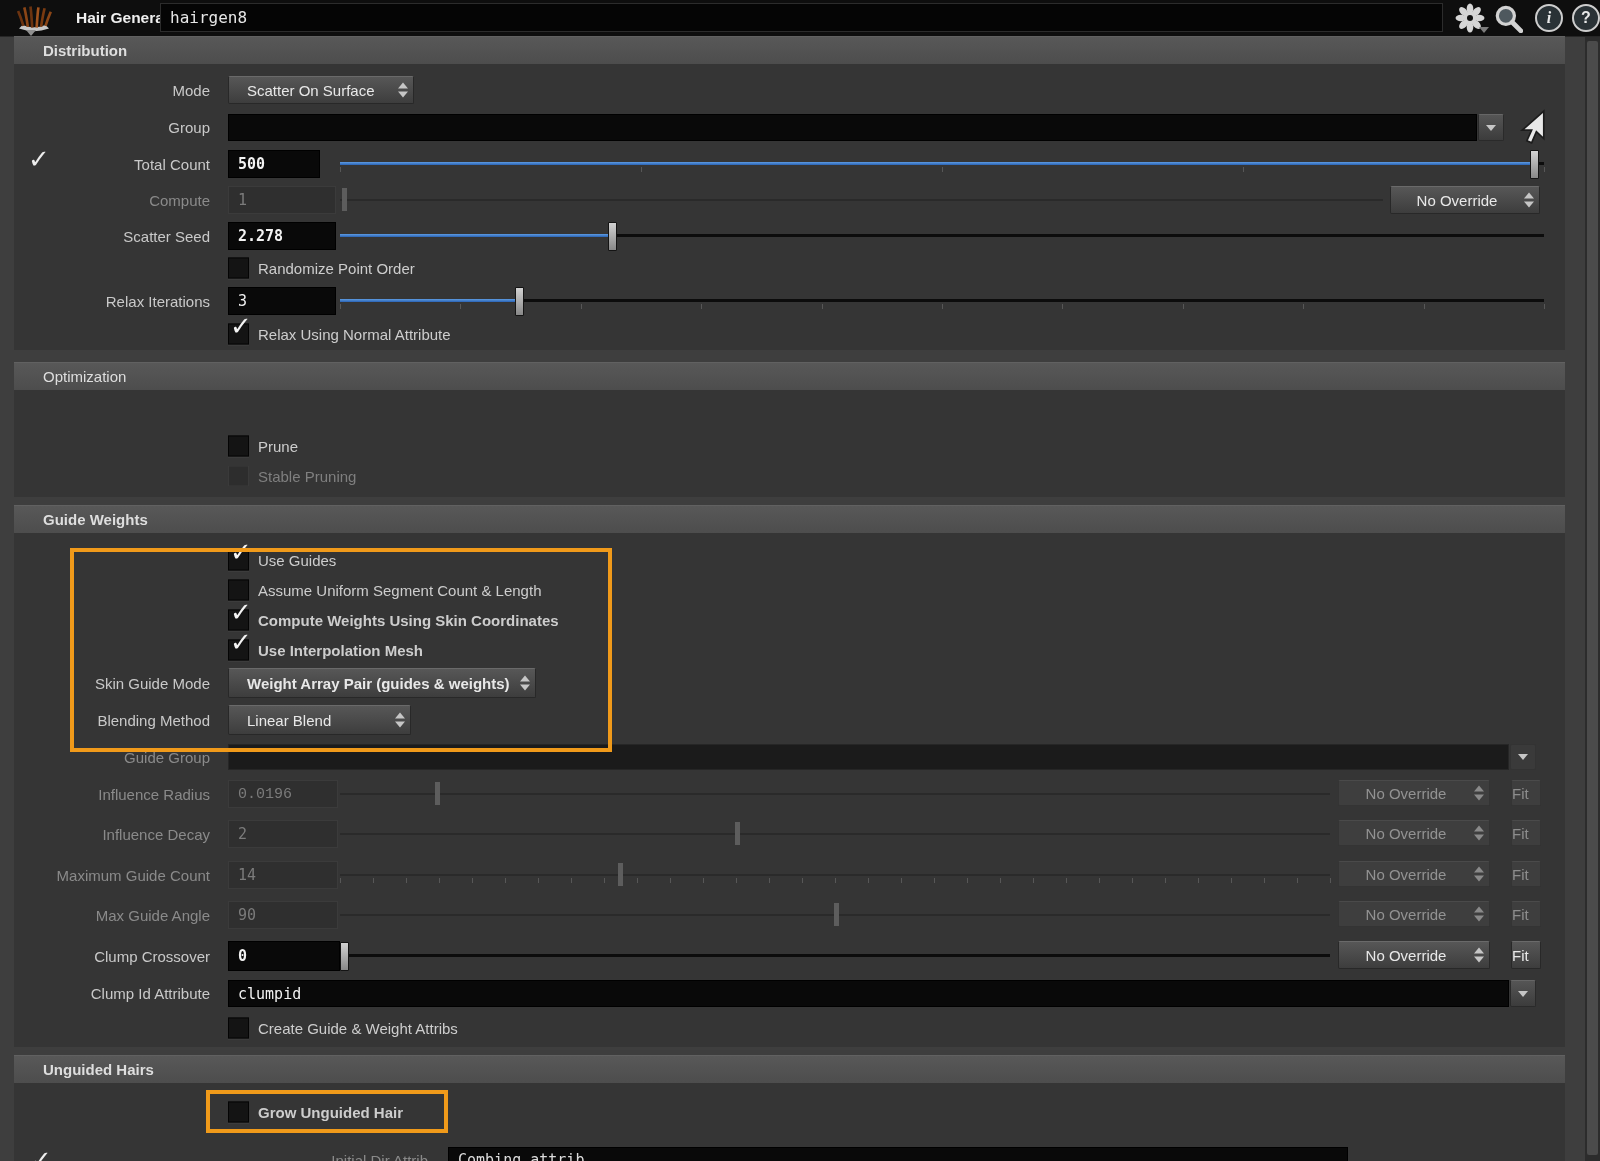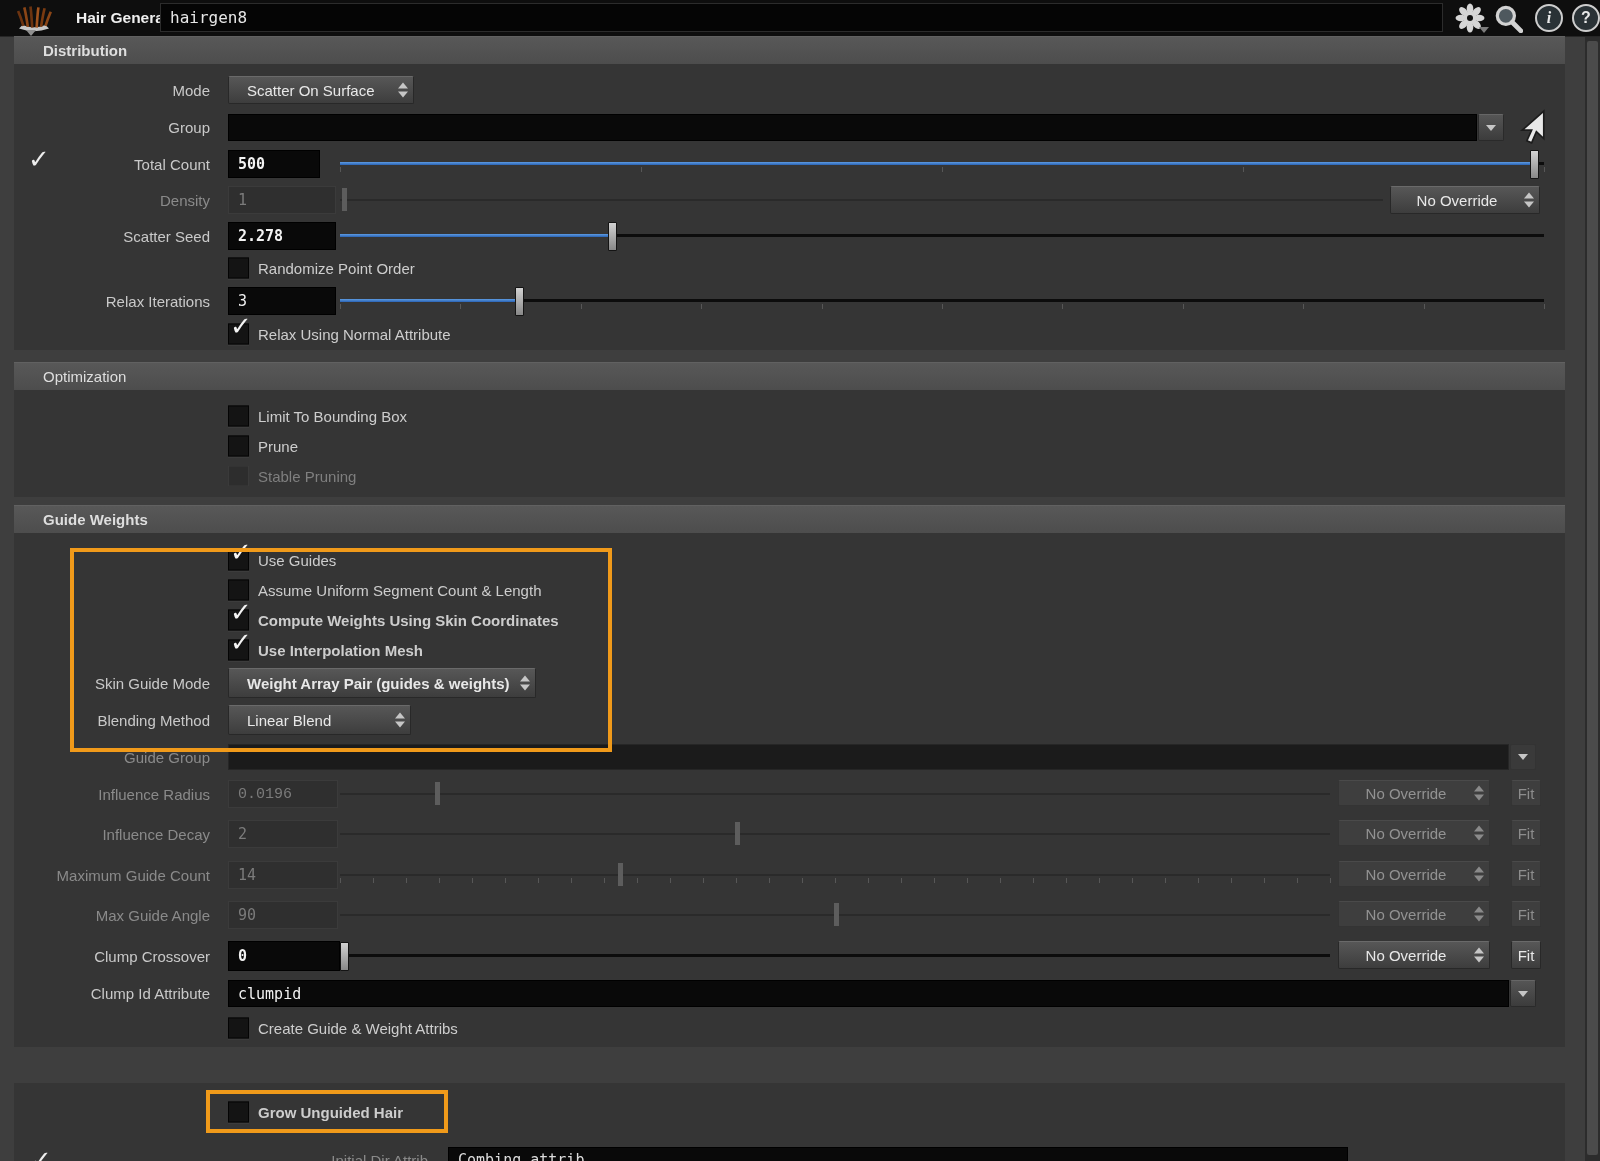--- a/index.html
+++ b/index.html
@@ -55,21 +55,21 @@
   .dd.dis .tu{border-bottom-color:#8a8a8a}.dd.dis .td{border-top-color:#8a8a8a}
 
   .minidd{position:absolute;top:0;height:100%;width:26px;background:linear-gradient(#555,#3c3c3c);
           border:1px solid #2a2a2a;border-top-color:#666;border-radius:2px;box-sizing:border-box;
           display:flex;align-items:center;justify-content:center;}
   .minidd.dis{background:#3a3a3a;border-color:#333;}
   .minidd .td{border-left-width:5px;border-right-width:5px;border-top-width:6px;}
 
   .fitbtn{position:absolute;left:1511px;top:0;width:30px;height:100%;background:linear-gradient(#575757,#3d3d3d);
           border:1px solid #282828;border-top-color:#6a6a6a;border-radius:2px;box-sizing:border-box;
-          display:flex;align-items:center;justify-content:center;color:#e8e8e8;}
+          display:flex;align-items:center;color:#e8e8e8;}
   .fitbtn.dis{background:#3e3e3e;color:#8d8d8d;border-color:#343434;border-top-color:#4a4a4a;}
 
   .slider{position:absolute;top:50%;height:0;}
   .track{position:absolute;left:0;top:-2px;width:100%;height:3px;background:#0c0c0c;}
   .slider.dis .track{top:-1px;height:2px;background:#2a2a2a;}
   .fill{position:absolute;left:0;top:-2px;height:3px;background:linear-gradient(#5e9ce2,#2a63b4);}
   .handle{position:absolute;top:-14px;width:7px;height:27px;background:linear-gradient(#d2d2d2,#888);
           border:1px solid #141414;border-radius:1px;}
   .marker{position:absolute;top:-12px;width:5px;height:23px;background:#5d5d5d;}
   .tick{position:absolute;top:3px;width:1px;height:5px;background:#575757;}
@@ -139,20 +139,23 @@
 
   <div class="secbar" style="top:362px;">
       <span>Optimization</span>
     </div>
   <div class="secbar bold" style="top:36px;">
       <span>Distribution</span>
     </div>
   <div class="secbar bold" style="top:505px;">
       <span>Guide Weights</span>
     </div>
+  <div class="secbar bold" style="top:1055px;">
+      <span>Unguided Hairs</span>
+    </div>
 
   <div class="row" style="top:76px;">
     <div class="lbl">Mode</div>
     <div class="dd" style="left:228px;width:186px;">
       <span>Scatter On Surface</span>
       <span class="spin">
           <span class="tu"></span>
           <span class="td"></span>
         </span>
     </div>
@@ -185,21 +188,21 @@
       <div class="handle" style="left:1190px;"></div>
     <div class="tick" style="left: 0px;"></div>
         <div class="tick" style="left: 301px;"></div>
         <div class="tick" style="left: 602px;"></div>
         <div class="tick" style="left: 903px;"></div>
         <div class="tick" style="left: 1204px;"></div>
       </div>
   </div>
 
   <div class="row" style="top:186px;">
-    <div class="lbl dim">Density</div>
+    <div class="lbl dim">Compute</div>
     <div class="fld dis" style="width:108px;">
         <span>1</span>
       </div>
     <div class="slider dis" style="left:340px;width:1043px;">
       <div class="track"></div>
         <div class="marker" style="left:2px;"></div>
     </div>
     <div class="dd center" style="left:1390px;width:150px;">
       <span>No Override</span>
       <span class="spin">
@@ -249,24 +252,20 @@
       </div>
   </div>
 
   <div class="row" style="top:322px;height:24px;">
     <div class="cb">
       <span class="check-glyph">✓</span>
     </div>
     <div class="cblbl">Relax Using Normal Attribute</div>
   </div>
 
-  <div class="row" style="top:404px;height:24px;">
-    <div class="cb"></div>
-    <div class="cblbl">Limit To Bounding Box</div>
-  </div>
   <div class="row" style="top:434px;height:24px;">
     <div class="cb"></div>
     <div class="cblbl">Prune</div>
   </div>
   <div class="row" style="top:464px;height:24px;">
     <div class="cb dis"></div>
     <div class="cblbl dim">Stable Pruning</div>
   </div>
 
   <div class="row" style="top:548px;height:24px;">

